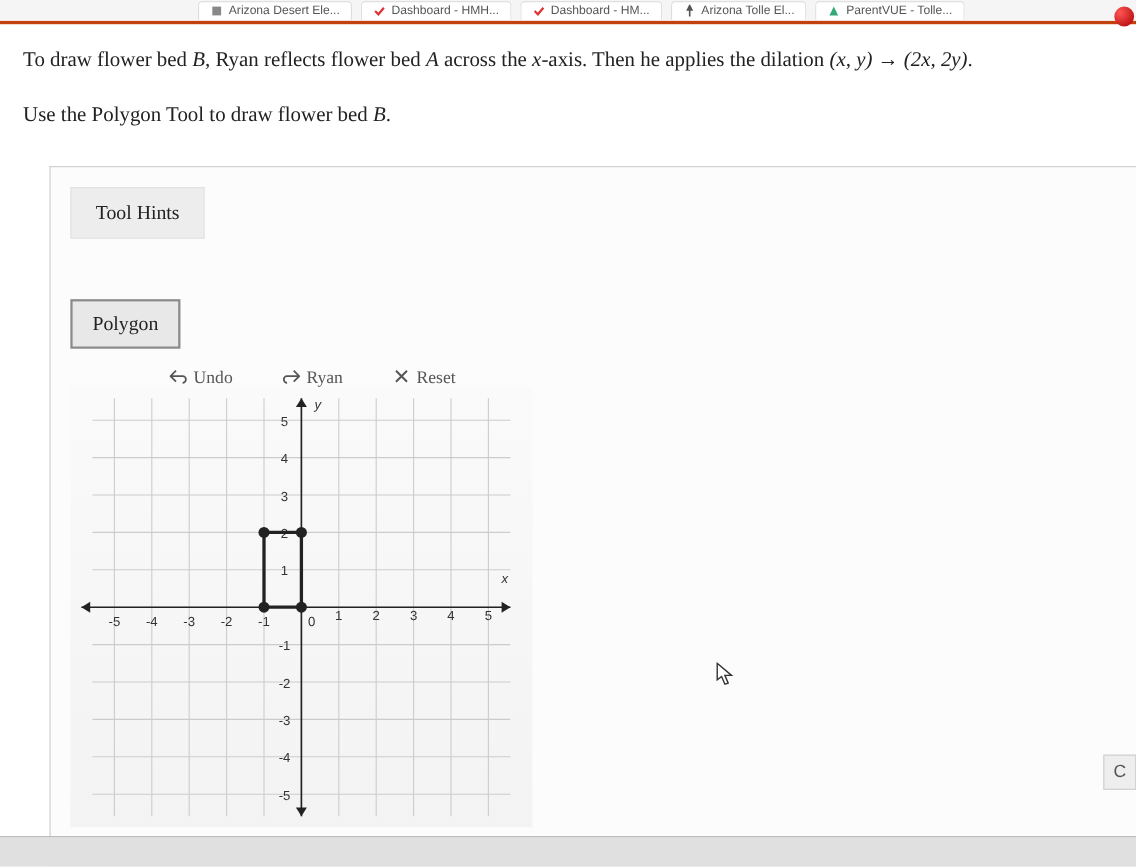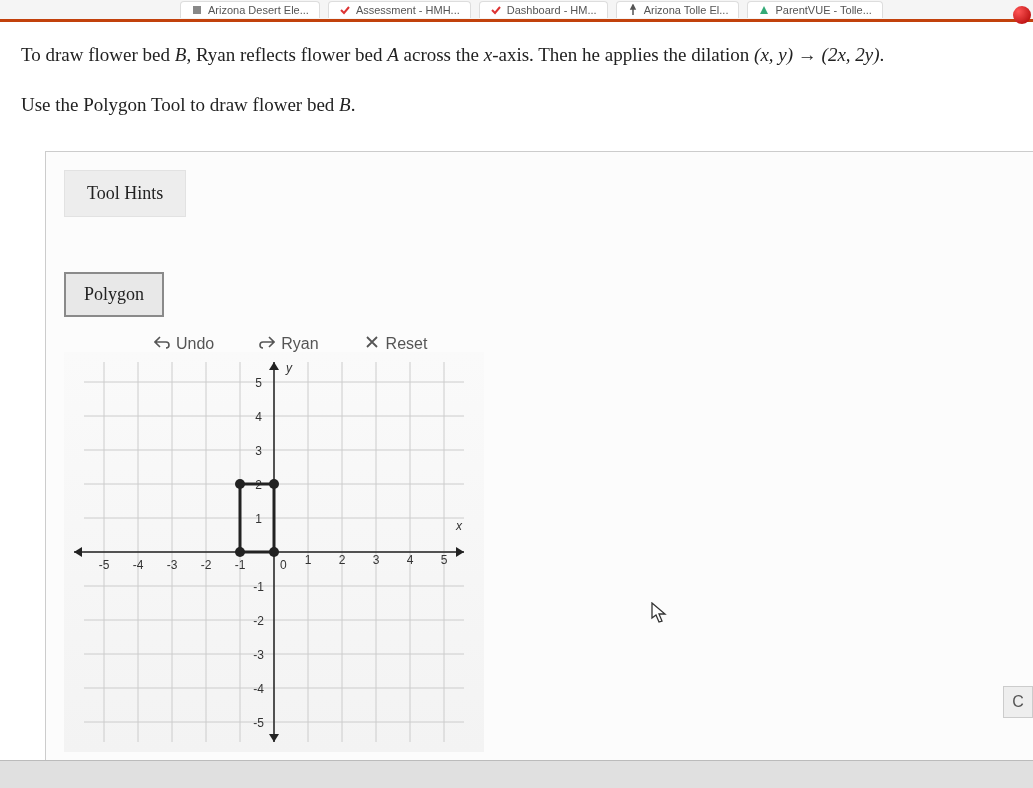--- a/index.html
+++ b/index.html
@@ -71,21 +71,21 @@
       font-size: 18px;
       font-family: 'Times New Roman', serif;
       color: #222;
       cursor: pointer;
     }
     .action-row {
       display: flex;
       gap: 45px;
       margin-top: 18px;
       margin-left: 90px;
-      font-family: Liberation Sans, sans-serif;
+      font-family: Liberation Serif, serif;
       font-size: 16px;
       color: #555;
       align-items: center;
     }
     .action-btn {
       display: flex;
       align-items: center;
       gap: 6px;
       cursor: pointer;
     }
@@ -152,21 +152,21 @@
         </svg>
     </span>
     <span>Arizona Desert Ele...</span>
   </div>
   <div class="tab">
     <span class="favicon">
       <svg viewBox="0 0 12 12">
           <path d="M2 6 L5 9 L10 3" stroke="#d33" stroke-width="2" fill="none"></path>
         </svg>
     </span>
-    <span>Assessment - HMH...</span>
+    <span>Dashboard - HMH...</span>
   </div>
   <div class="tab">
     <span class="favicon">
       <svg viewBox="0 0 12 12">
           <path d="M2 6 L5 9 L10 3" stroke="#d33" stroke-width="2" fill="none"></path>
         </svg>
     </span>
     <span>Dashboard - HM...</span>
   </div>
   <div class="tab">

